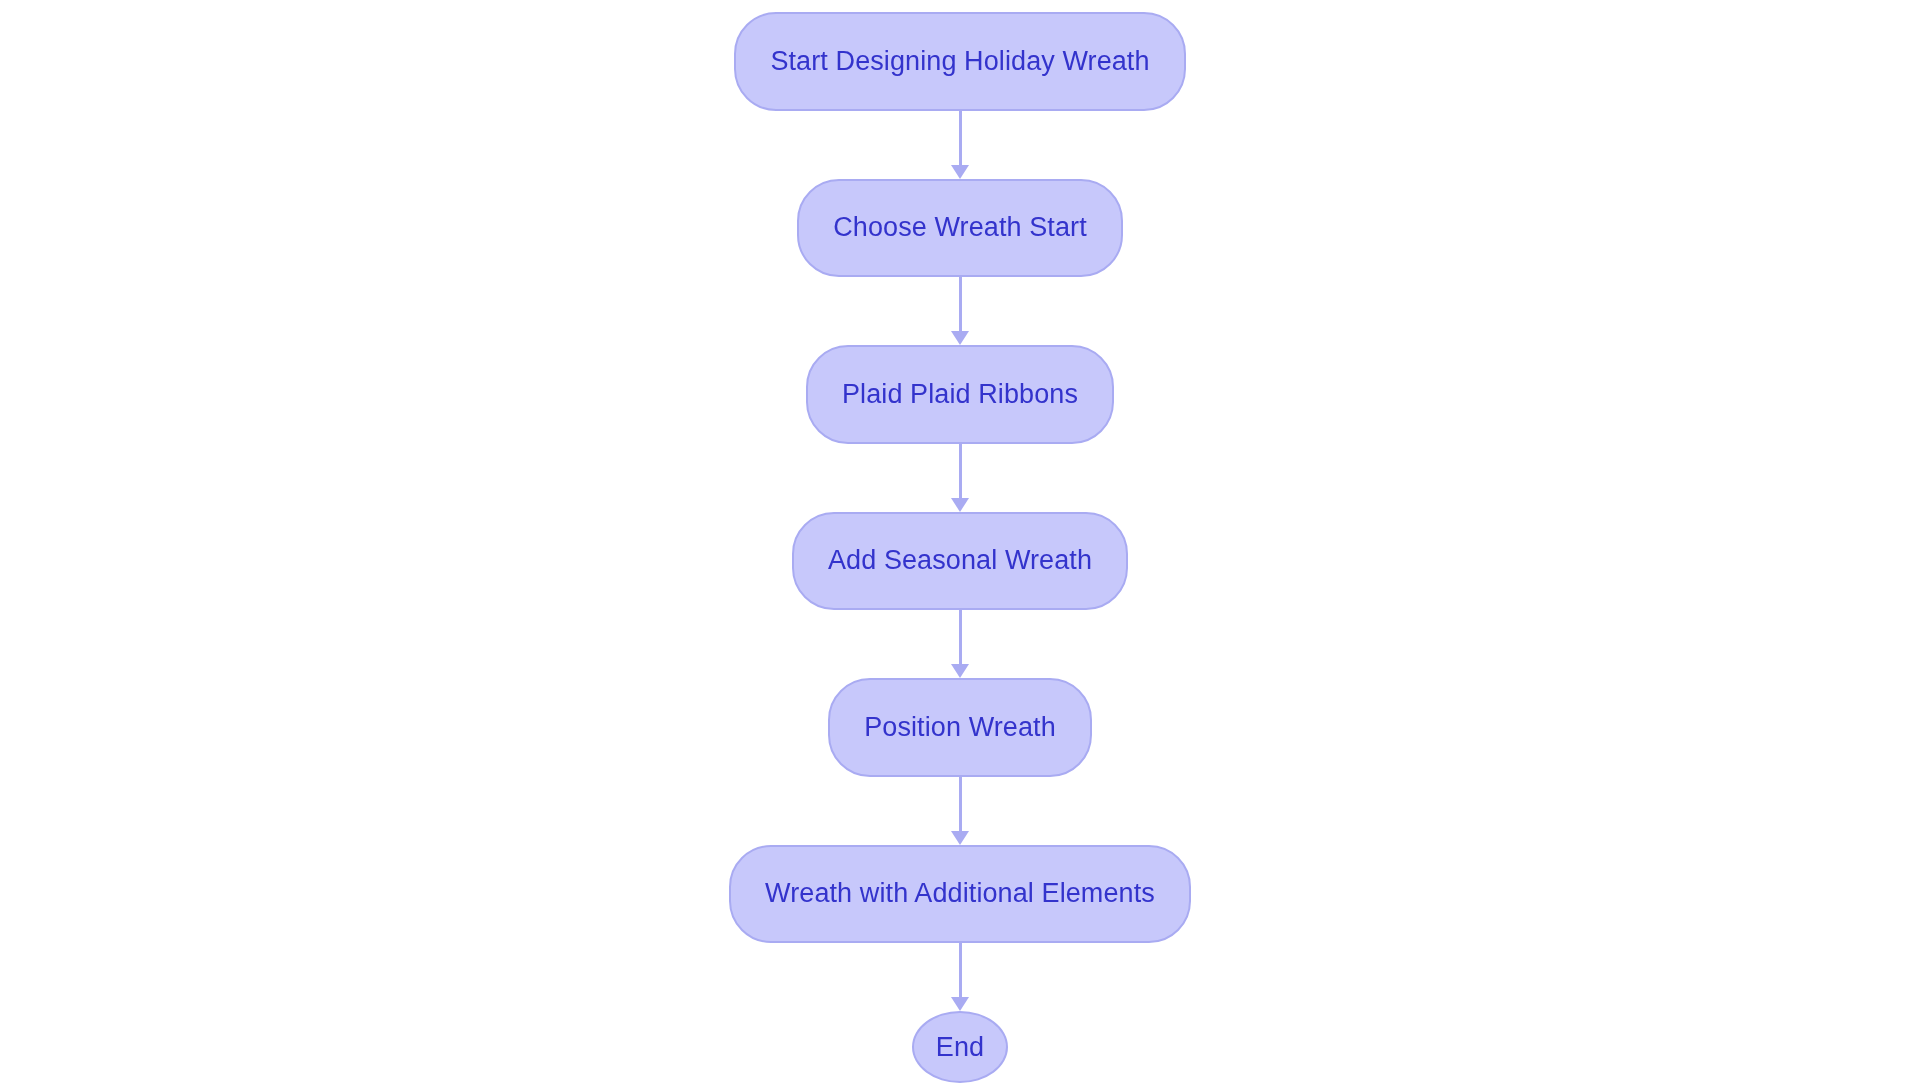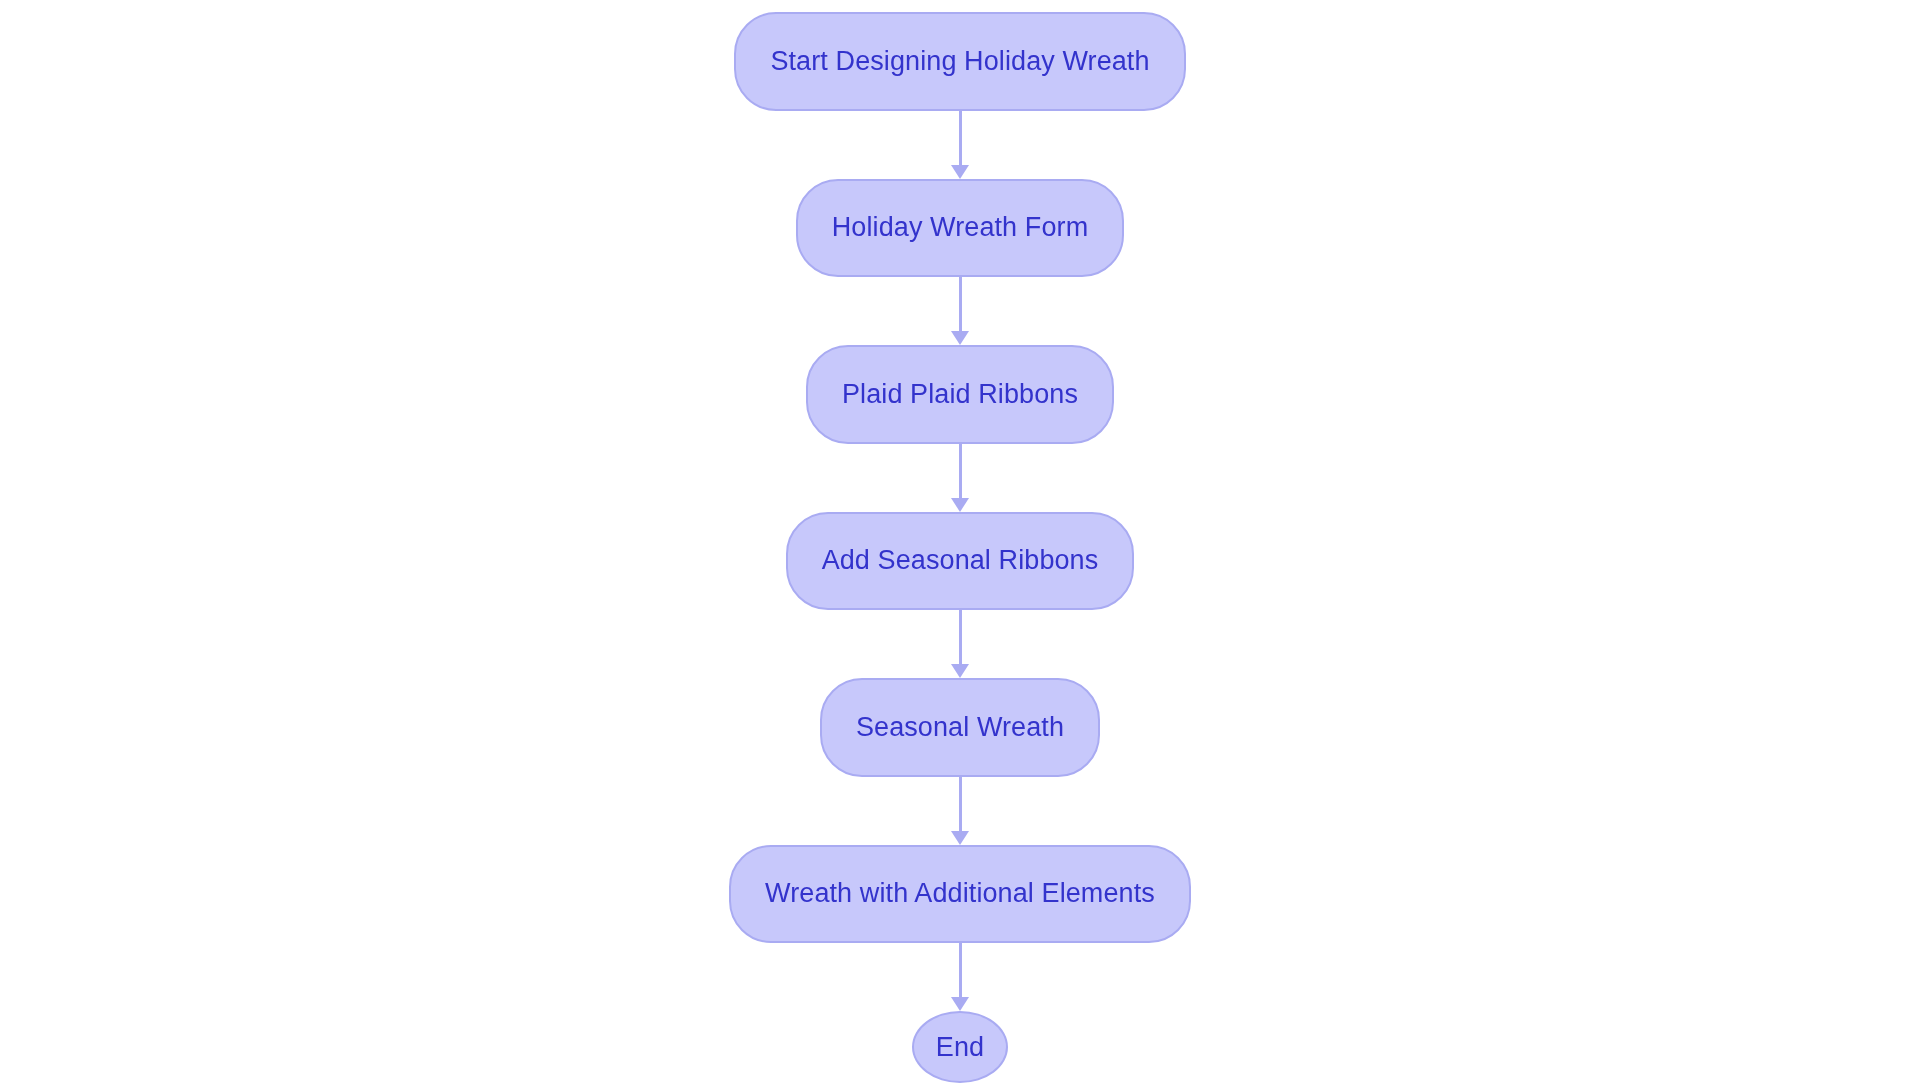--- a/index.html
+++ b/index.html
@@ -103,48 +103,48 @@
     <div class="node stadium" style="margin-top:12px;">
       <span class="node-label">Start Designing Holiday Wreath</span>
     </div>
 
     <div class="connector" style="height:78px;">
       <div class="line"></div>
       <div class="arrowhead"></div>
     </div>
 
     <div class="node stadium">
-      <span class="node-label">Holiday Wreath Form</span>
+      <span class="node-label">Choose Wreath Start</span>
     </div>
 
     <div class="connector" style="height:78px;">
       <div class="line"></div>
       <div class="arrowhead"></div>
     </div>
 
     <div class="node stadium">
       <span class="node-label">Plaid Plaid Ribbons</span>
     </div>
 
     <div class="connector" style="height:78px;">
       <div class="line"></div>
       <div class="arrowhead"></div>
     </div>
 
     <div class="node stadium">
-      <span class="node-label">Add Seasonal Ribbons</span>
+      <span class="node-label">Add Seasonal Wreath</span>
     </div>
 
     <div class="connector" style="height:78px;">
       <div class="line"></div>
       <div class="arrowhead"></div>
     </div>
 
     <div class="node stadium">
-      <span class="node-label">Seasonal Wreath</span>
+      <span class="node-label">Position Wreath</span>
     </div>
 
     <div class="connector" style="height:78px;">
       <div class="line"></div>
       <div class="arrowhead"></div>
     </div>
 
     <div class="node stadium">
       <span class="node-label">Wreath with Additional Elements</span>
     </div>

